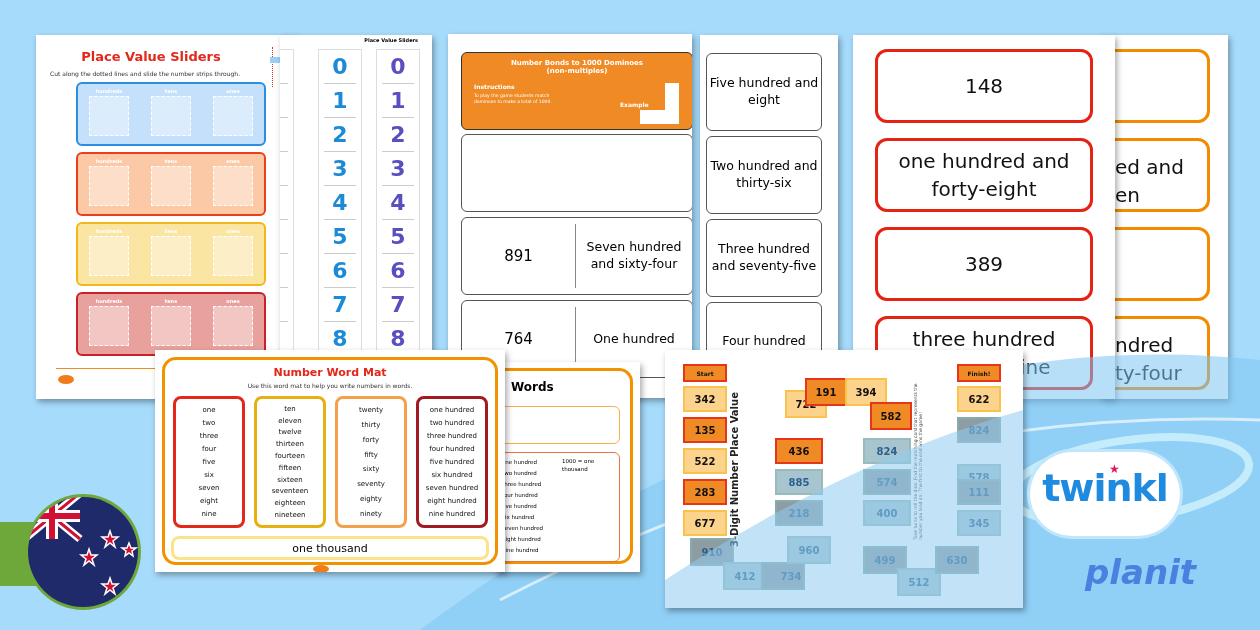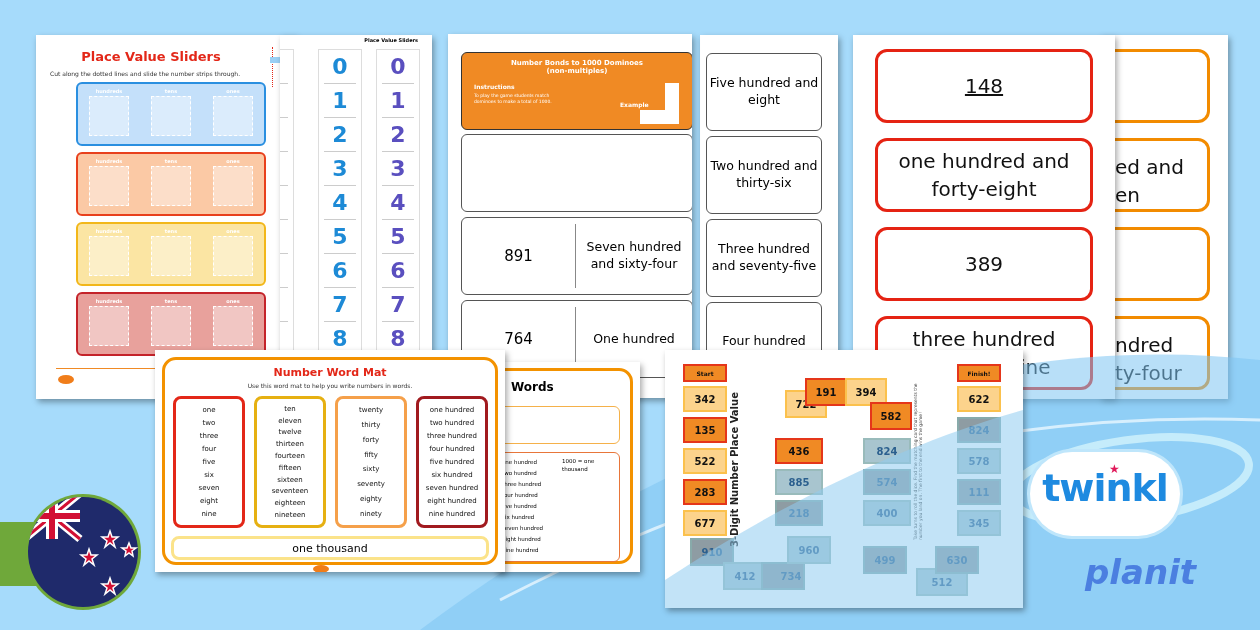--- a/index.html
+++ b/index.html
@@ -192,21 +192,21 @@
       </div>
       <div class="card2" style="top: 281px; flex-direction: column; align-items: flex-start; padding-left: 62px;">
         <div>ndred</div>
         <div>ty-four</div>
       </div>
     </div>
 </div>
 
 <div class="sheet" style="left:853px;top:35px;width:262px;height:364px">
   <div id="cardfront">
-      <div class="card" style="top: 14px; text-decoration: underline;">148</div>
+      <div class="card" style="top: 14px;">148</div>
       <div class="card" style="top: 103px;">one hundred and forty-eight</div>
       <div class="card" style="top: 192px;">389</div>
       <div class="card" style="top: 281px; flex-direction: column;">
         <div>three hundred</div>
         <div style="margin-left: 90px;">nine</div>
       </div>
     </div>
 </div>
 
 <svg class="swoosh" width="1260" height="630" style="left:0;top:0">
@@ -293,39 +293,39 @@
   <div id="board">
       <div class="tile td" style="left: 18px; top: 14px; width: 44px; height: 18px; font-size: 6px;">Start</div>
       <div class="tile tl" style="left: 18px; top: 36px; width: 44px; height: 26px;">342</div>
       <div class="tile td" style="left: 18px; top: 67px; width: 44px; height: 26px;">135</div>
       <div class="tile tl" style="left: 18px; top: 98px; width: 44px; height: 26px;">522</div>
       <div class="tile td" style="left: 18px; top: 129px; width: 44px; height: 26px;">283</div>
       <div class="tile tl" style="left: 18px; top: 160px; width: 44px; height: 26px;">677</div>
       <div class="tile td" style="left: 292px; top: 14px; width: 44px; height: 18px; font-size: 6px;">Finish!</div>
       <div class="tile tl" style="left: 292px; top: 36px; width: 44px; height: 26px;">622</div>
       <div class="tile tg" style="left: 292px; top: 67px; width: 44px; height: 26px;">824</div>
-      <div class="tile tb" style="left: 292px; top: 98px; width: 44px; height: 26px;">578</div>
+      <div class="tile tb" style="left: 292px; top: 114px; width: 44px; height: 26px;">578</div>
       <div class="tile tg" style="left: 292px; top: 129px; width: 44px; height: 26px;">111</div>
       <div class="tile tb" style="left: 292px; top: 160px; width: 44px; height: 26px;">345</div>
       <div class="tile tl" style="left: 120px; top: 40px; width: 42px; height: 28px;">722</div>
       <div class="tile td" style="left: 140px; top: 28px; width: 42px; height: 28px;">191</div>
       <div class="tile tl" style="left: 180px; top: 28px; width: 42px; height: 28px;">394</div>
       <div class="tile td" style="left: 205px; top: 52px; width: 42px; height: 28px;">582</div>
       <div class="tile td" style="left: 110px; top: 88px; width: 48px; height: 26px;">436</div>
       <div class="tile tb" style="left: 110px; top: 119px; width: 48px; height: 26px;">885</div>
       <div class="tile tg" style="left: 110px; top: 150px; width: 48px; height: 26px;">218</div>
       <div class="tile tb" style="left: 198px; top: 88px; width: 48px; height: 26px;">824</div>
       <div class="tile tg" style="left: 198px; top: 119px; width: 48px; height: 26px;">574</div>
       <div class="tile tb" style="left: 198px; top: 150px; width: 48px; height: 26px;">400</div>
       <div class="tile tg" style="left: 25px; top: 188px; width: 44px; height: 28px;">910</div>
       <div class="tile tb" style="left: 58px; top: 212px; width: 44px; height: 28px;">412</div>
       <div class="tile tg" style="left: 96px; top: 212px; width: 44px; height: 28px; padding-left: 16px;">734</div>
       <div class="tile tb" style="left: 122px; top: 186px; width: 44px; height: 28px;">960</div>
       <div class="tile tg" style="left: 198px; top: 196px; width: 44px; height: 28px;">499</div>
-      <div class="tile tb" style="left: 232px; top: 218px; width: 52px; height: 28px; margin-left: 19px;">512</div>
+      <div class="tile tb" style="left: 232px; top: 218px; width: 44px; height: 28px;">512</div>
       <div class="tile tg" style="left: 270px; top: 196px; width: 44px; height: 28px;">630</div>
     </div>
   <div style="position:absolute;left:64px;top:40px;writing-mode:vertical-rl;transform:rotate(180deg);font-size:10px;font-weight:bold;color:#222;height:160px;text-align:center">3-Digit Number Place Value</div>
   <div style="position:absolute;left:248px;top:30px;writing-mode:vertical-rl;transform:rotate(180deg);font-size:4.5px;color:#444;height:160px;width:26px">Take turns to roll the dice. Find the matching card that represents the number you land on. The first to the end wins the game!</div>
   <svg style="position:absolute;left:0;top:0" width="358" height="258">
     <path d="M0,230 C120,150 250,90 358,60 L358,258 L0,258 Z" fill="#8fccf0" opacity=".55"></path>
   </svg>
 </div>
 
 <div style="position:absolute;left:0;top:522px;width:40px;height:64px;background:#6fa83a"></div>

